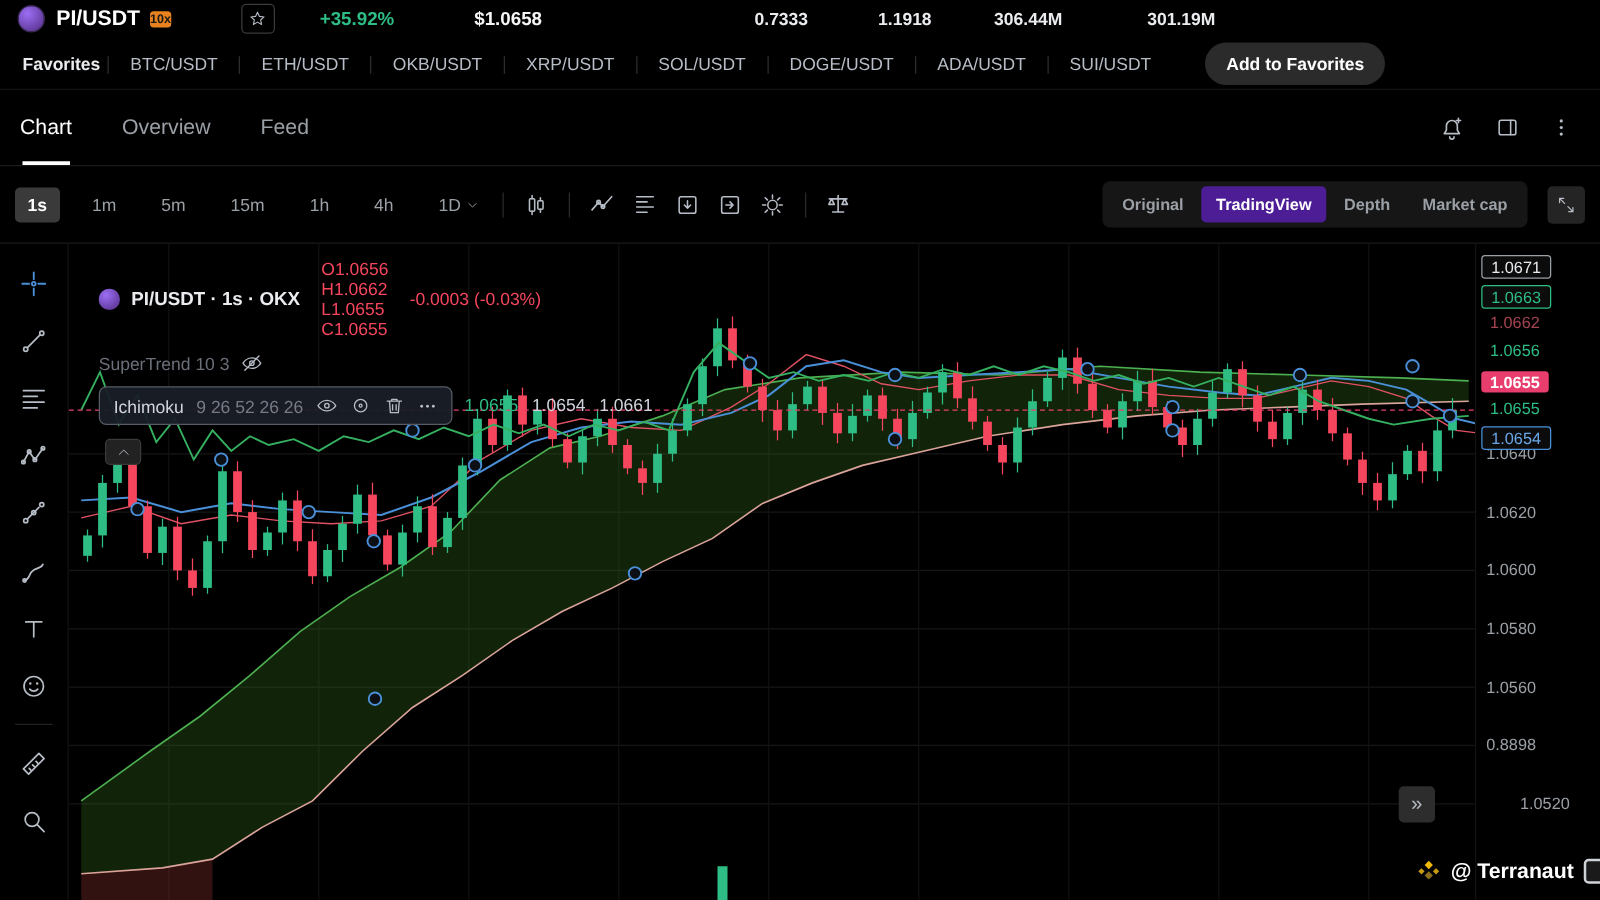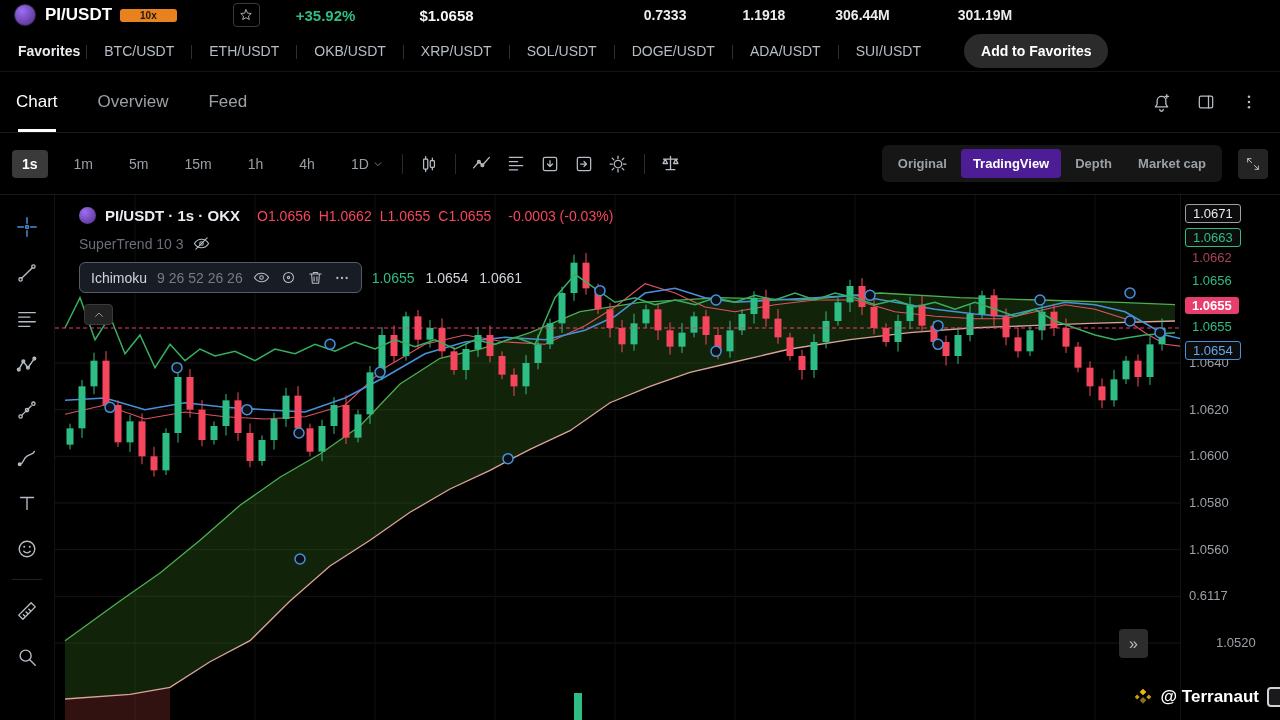--- a/index.html
+++ b/index.html
@@ -12,21 +12,21 @@
   svg { display:block; }
   .ico { stroke:#b7bdc6; fill:none; stroke-width:1.5; stroke-linecap:round; stroke-linejoin:round; }
 
   
   .ticker-bar { height:30px; display:flex; align-items:center; padding:0 14px; }
   .coin { width:22px; height:22px; border-radius:50%;
           background:radial-gradient(circle at 35% 30%, #9b6ef3, #512b82);
           border:1px solid #3a2a55; flex:0 0 auto; }
   .pair-name { font-size:17px; font-weight:bold; margin-left:9px; color:#fff; }
   .lev-badge { background:#e8821e; color:#181818; font-size:10px; font-weight:bold;
-               padding:1px 20px; border-radius:3px; margin-left:8px; }
+               padding:1px 0; border-radius:3px; margin-left:8px; }
   .star-box { width:27px; height:24px; border:1px solid #3a3a3a; border-radius:4px;
               display:flex; align-items:center; justify-content:center; margin-left:56px; }
   .chg { color:#2ebd85; font-weight:bold; font-size:15px; margin-left:36px; }
   .px  { color:#f5f5f5; font-weight:bold; font-size:15px; margin-left:64px; }
   .stat { color:#eaecef; font-size:14px; font-weight:bold; }
   .s-low  { margin-left:170px; }
   .s-high { margin-left:56px; }
   .s-vol  { margin-left:50px; }
   .s-turn { margin-left:68px; }
 
@@ -79,21 +79,21 @@
   .draw-div { width:30px; height:1px; background:#222; }
 
   .chart-panel { width:1125px; position:relative; }
   #chart-svg { position:absolute; left:0; top:0; }
 
   .legend { position:absolute; left:24px; top:12px; z-index:5; }
   .lg-row1 { display:flex; align-items:center; gap:9px; }
   .lg-coin { width:17px; height:17px; border-radius:50%;
              background:radial-gradient(circle at 35% 30%, #9b6ef3, #512b82); }
   .lg-title { font-size:15px; font-weight:bold; color:#eaecef; }
-  .lg-ohlc { display:flex; }
+  .lg-ohlc { display:flex;flex-direction:column; }
   .lg-ohlc span { color:#f6465d; font-size:14px; margin-left:8px; }
   .lg-row2 { margin-top:11px; display:flex; align-items:center; gap:9px;
              color:#6b6f7a; font-size:14px; }
   .ichi-row { margin-top:10px; display:flex; align-items:center; gap:10px; }
   .ichi-box { display:flex; align-items:center; gap:10px; background:rgba(25,29,39,0.95);
               border:1px solid #565b66; border-radius:6px; padding:6px 11px; font-size:14px; }
   .ichi-name { color:#d1d4dc; }
   .ichi-params { color:#787b86; }
   .ichi-ico { display:flex; align-items:center; cursor:pointer; }
   .ichi-vals span { font-size:14px; margin-right:11px; }
@@ -633,21 +633,21 @@
 
     <button class="more-btn">»</button>
   </div>
 
   <div class="price-axis" id="price-axis">
       <div class="axis-tick" style="top: 160px;">1.0640</div>
       <div class="axis-tick" style="top: 206.667px;">1.0620</div>
       <div class="axis-tick" style="top: 253.333px;">1.0600</div>
       <div class="axis-tick" style="top: 300px;">1.0580</div>
       <div class="axis-tick" style="top: 346.667px;">1.0560</div>
-      <div class="axis-tick" style="top: 393.333px;">0.6117</div>
+      <div class="axis-tick" style="top: 393.333px;">0.8898</div>
       <div class="axis-tick" style="top: 440px; margin-left: 27px;">1.0520</div>
       <div class="axis-label lb-boxed-gray" style="top: 9px;">1.0671</div>
       <div class="axis-label lb-boxed-green" style="top: 33px;">1.0663</div>
       <div class="axis-label lb-text-red" style="top: 54px;">1.0662</div>
       <div class="axis-label lb-text-green" style="top: 77px;">1.0656</div>
       <div class="axis-label lb-last" style="top: 102px;">1.0655</div>
       <div class="axis-label lb-text-green" style="top: 123px;">1.0655</div>
       <div class="axis-label lb-boxed-blue" style="top: 146px;">1.0654</div>
     </div>
 </div>

